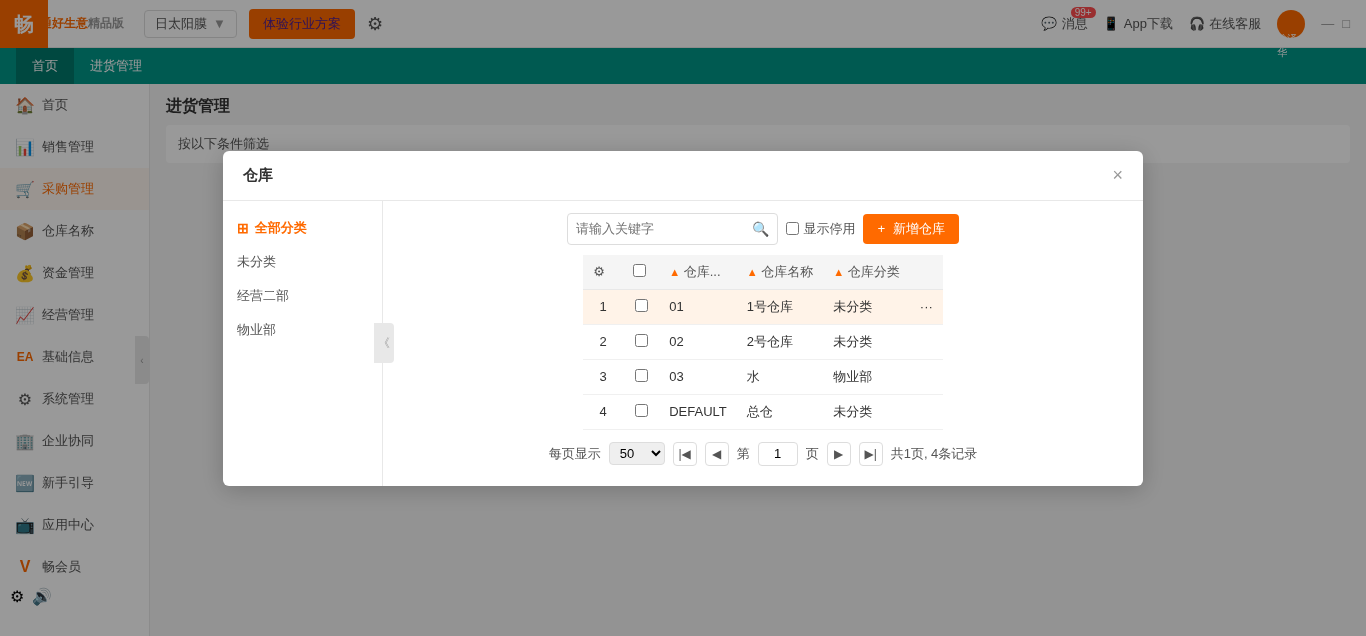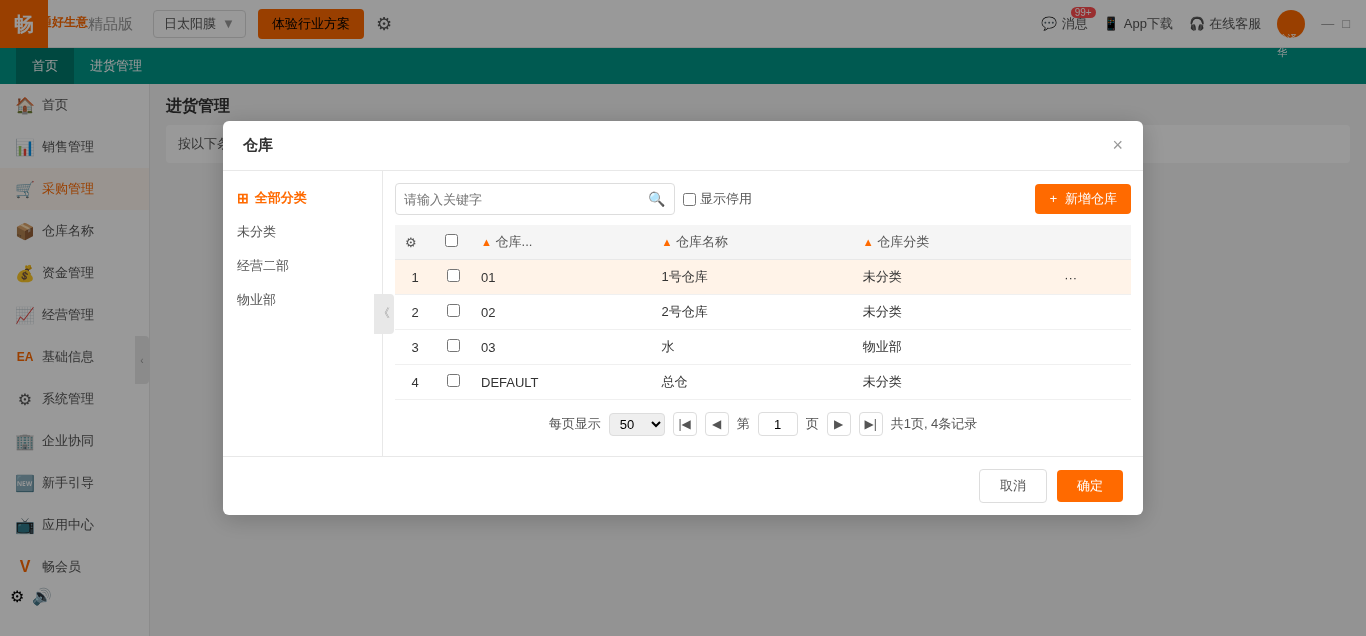--- a/index.html
+++ b/index.html
@@ -36,21 +36,21 @@
       align-items: center;
       border: 1px solid #ddd;
       border-radius: 4px;
       padding: 4px 10px;
       cursor: pointer;
       color: #555;
     }
     .top-nav-btn-industry {
       margin-left: 12px;
       background: #ff6a00;
-      color: #000000;
+      color: #4c1d95;
       border: none;
       border-radius: 4px;
       padding: 6px 14px;
       cursor: pointer;
       font-size: 13px;
     }
     .top-nav-settings {
       margin-left: 12px;
       color: #555;
       font-size: 18px;
@@ -257,20 +257,21 @@
       font-size: 12px;
       z-index: 1;
     }
 
     
     .table-panel {
       flex: 1;
       display: flex;
       flex-direction: column;
       padding: 12px;
+      align-items: center;
     }
     .table-toolbar {
       display: flex;
       align-items: center;
       gap: 8px;
       margin-bottom: 10px;
     }
     .search-box {
       flex: 1;
       max-width: 280px;
@@ -443,21 +444,21 @@
   </style>
 </head>
 <body>
 
 <div class="top-nav">
   <div class="top-nav-logo">
     <span>畅</span>
   </div>
   <div style="display:flex; flex-direction:row; line-height:1.2">
     <span style="font-size:12px; color:#ff6a00; font-weight:bold;">畅捷通好生意</span>
-    <span style="font-size:15px; color:#999;">精品版</span>
+    <span style="font-size:12px; color:#999;font-weight:bold;">精品版</span>
   </div>
   <div class="top-nav-selector">
     <span>日太阳膜</span>
     <span style="margin-left:6px; color:#999;">▼</span>
   </div>
   <button class="top-nav-btn-industry">体验行业方案</button>
   <span class="top-nav-settings">⚙</span>
   <div class="top-nav-right">
     <div class="top-nav-right-item">
       <span>💬</span>
@@ -666,18 +667,14 @@
           <span>第</span>
           <input type="text" class="page-input" value="1" style="">
           <span>页</span>
           <button class="page-btn">▶</button>
           <button class="page-btn">▶|</button>
           <span>共1页, 4条记录</span>
         </div>
       </div>
     </div>
 
-    <div class="modal-footer">
-      <button class="btn-cancel">取消</button>
-      <button class="btn-confirm">确定</button>
-    </div>
   </div>
 </div>
 
 </body></html>

